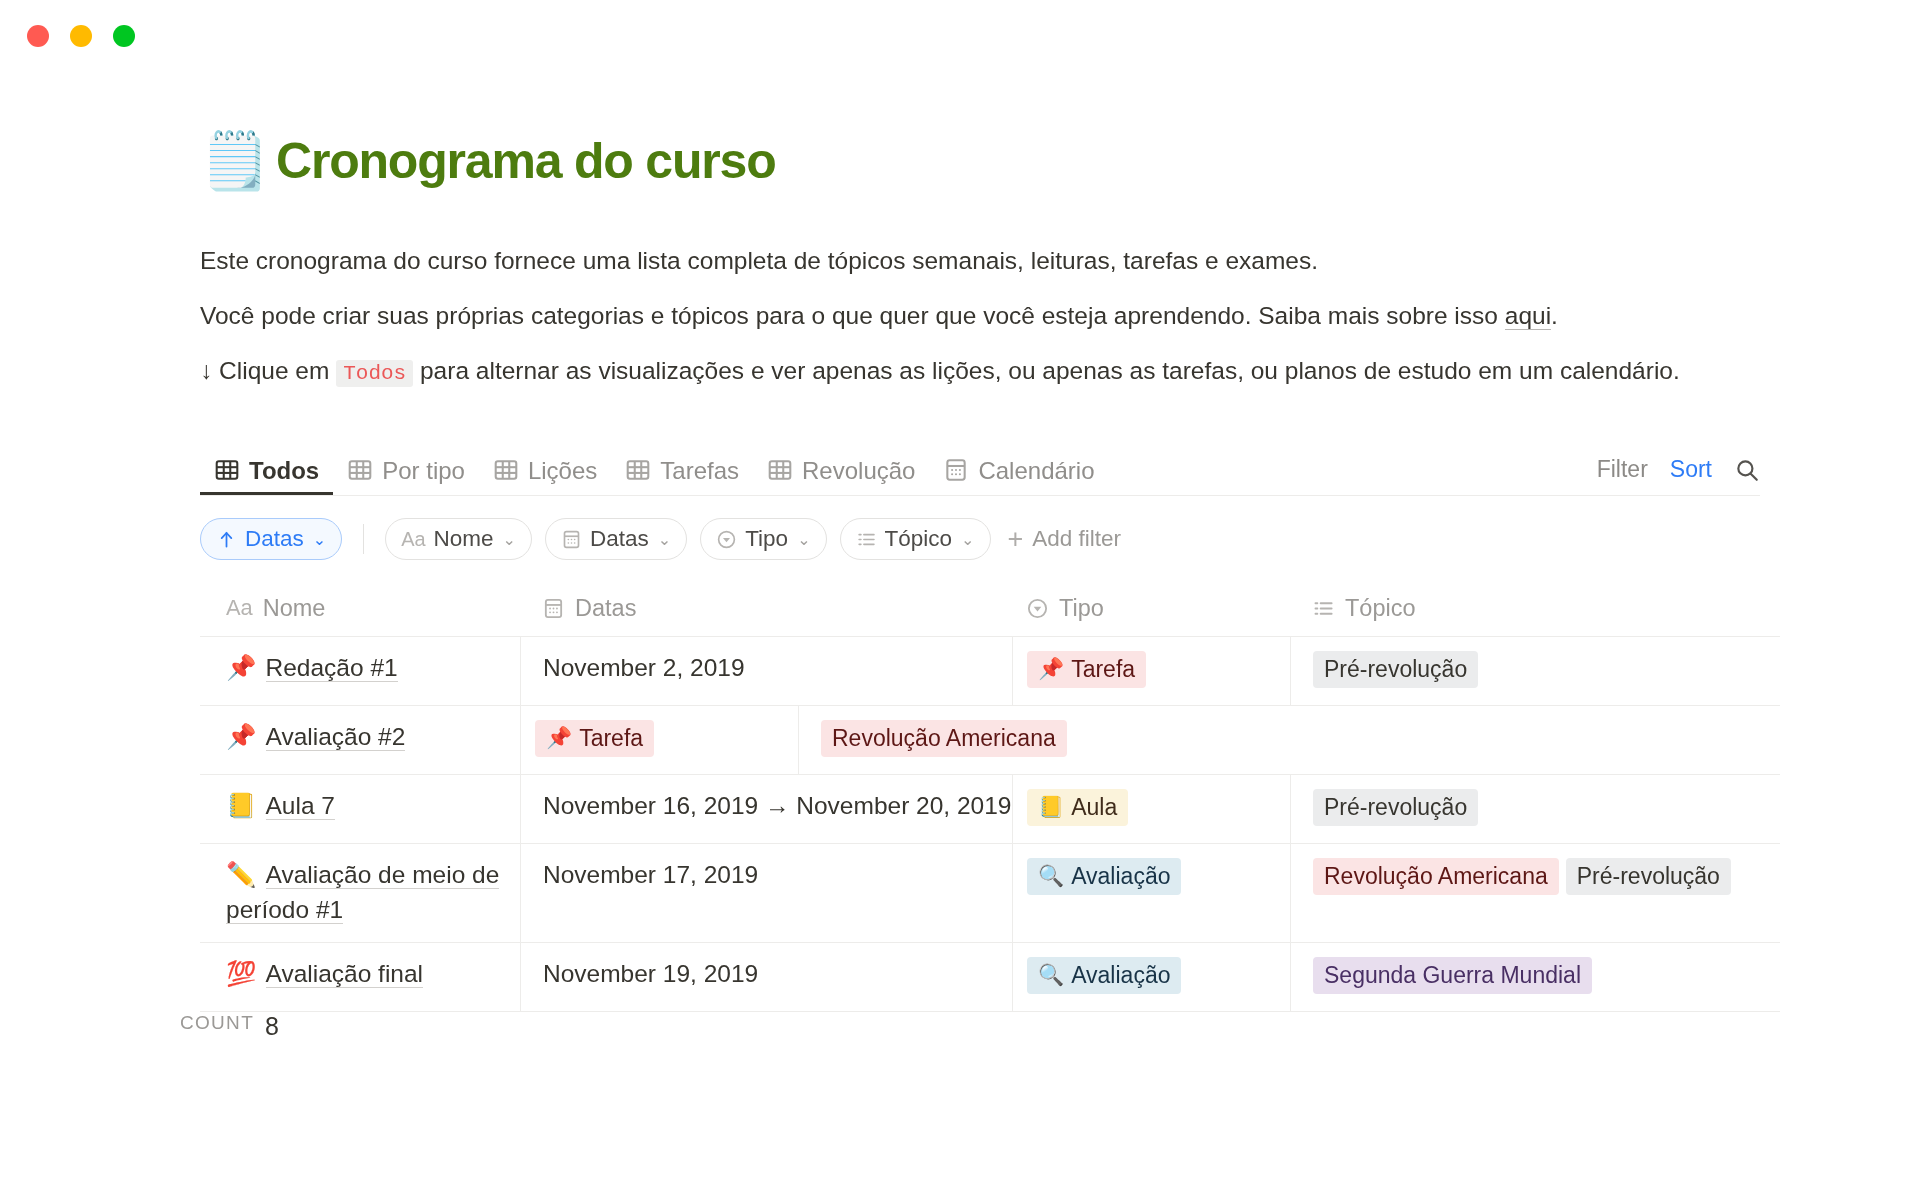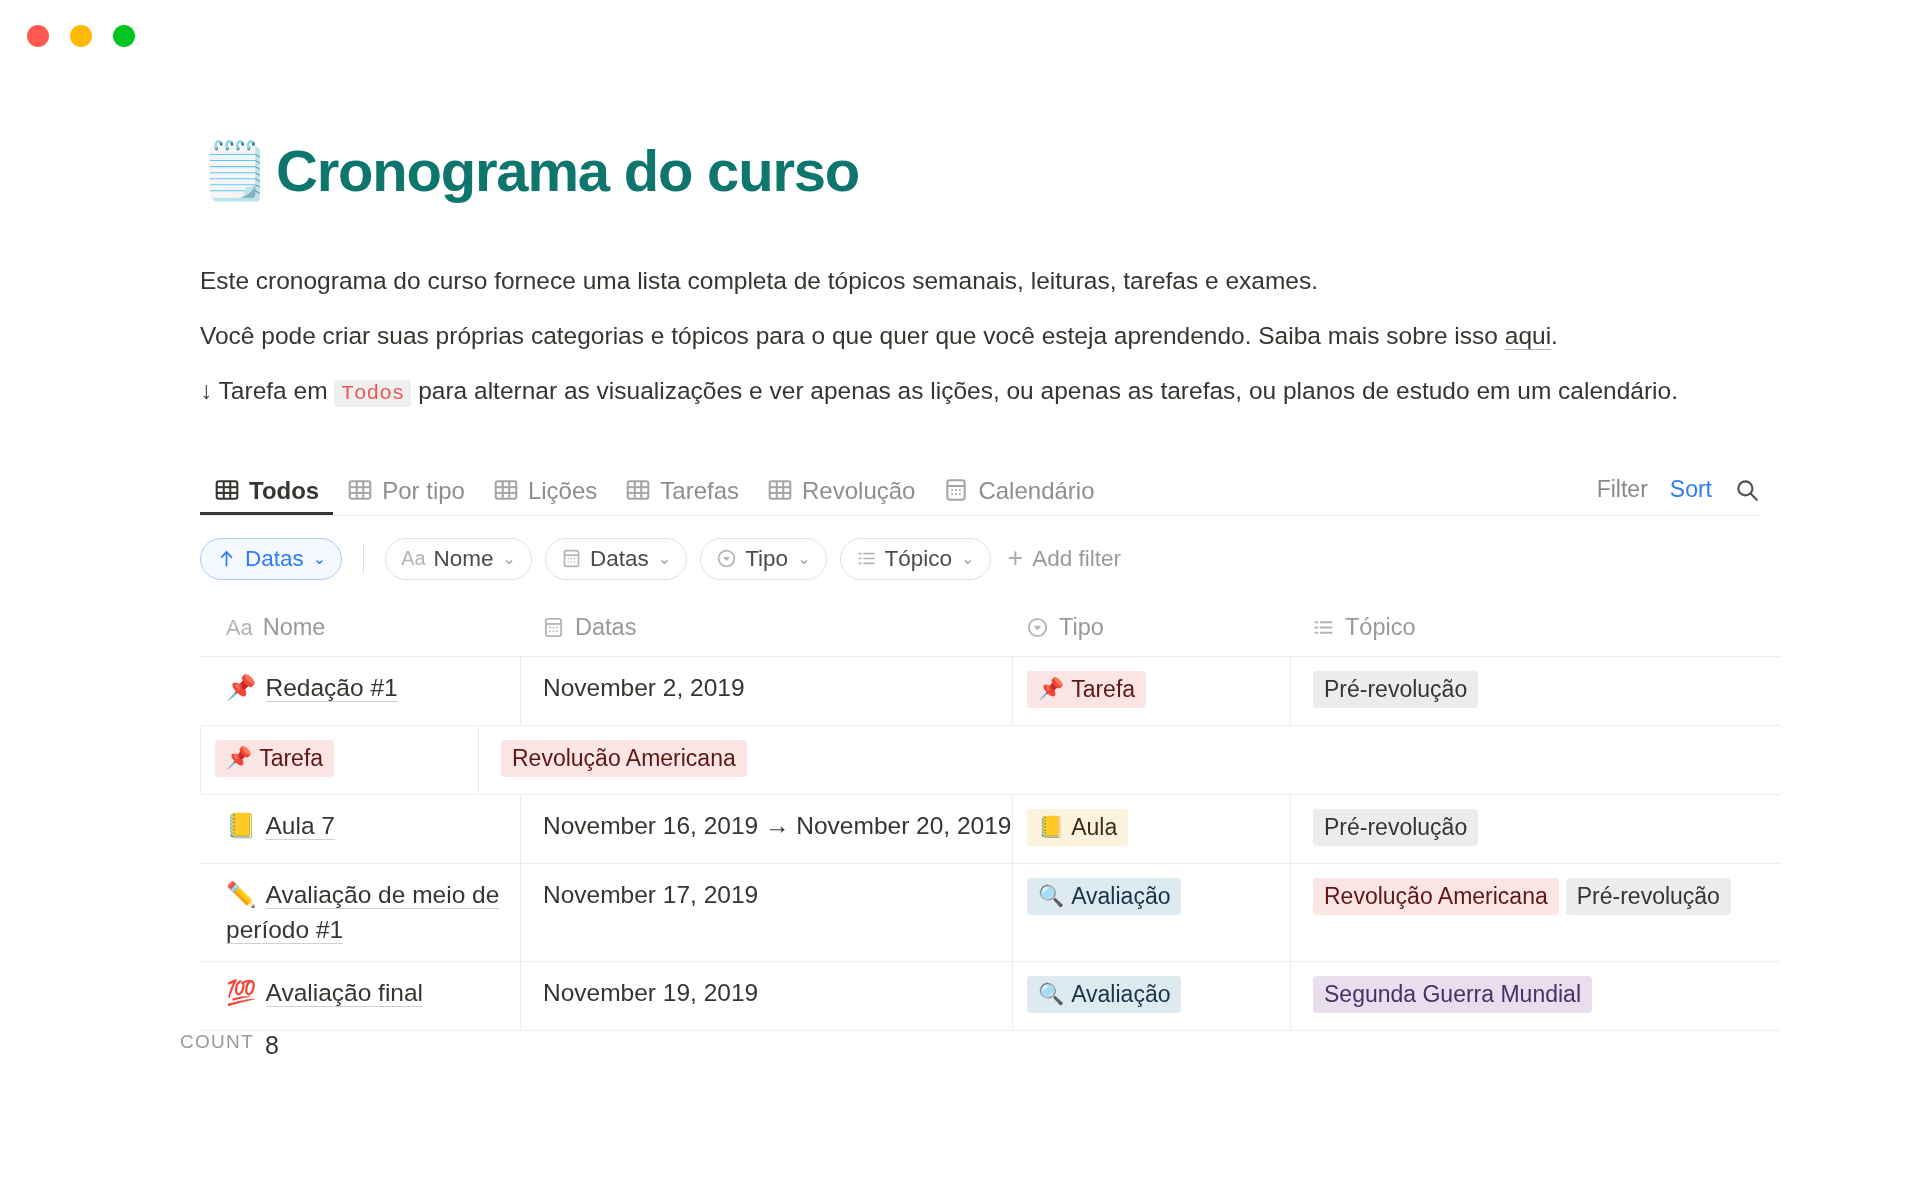--- a/index.html
+++ b/index.html
@@ -55,24 +55,24 @@
     margin-bottom: 18px;
   }
   .page-emoji {
     font-size: 56px;
     line-height: 1;
     font-family: "DejaVu Sans", sans-serif;
     width: 58px;
     display: inline-block;
   }
   .page-title {
-    font-size: 58px;
+    font-size: 50px;
     font-weight: bold;
     letter-spacing: -1.2px;
-    color: #0f766e;
+    color: #4d7c0f;
     line-height: 1.1;
   }
 
   
   .desc {
     font-size: 24.5px;
     line-height: 1.72;
     color: #37352F;
     max-width: 1540px;
   }
@@ -294,21 +294,21 @@
 <div class="page">
 
   <div class="page-title-row">
     <span class="page-emoji">🗒️</span>
     <h1 class="page-title">Cronograma do curso</h1>
   </div>
 
   <div class="desc">
     <p>Este cronograma do curso fornece uma lista completa de tópicos semanais, leituras, tarefas e exames.</p>
     <p><span>Você pode criar suas próprias categorias e tópicos para o que quer que você esteja aprendendo. Saiba mais sobre isso </span><span class="inline-link">aqui</span><span>.</span></p>
-    <p><span>↓ Tarefa em </span><span class="inline-code">Todos</span><span> para alternar as visualizações e ver apenas as lições, ou apenas as tarefas, ou planos de estudo em um calendário.</span></p>
+    <p><span>↓ Clique em </span><span class="inline-code">Todos</span><span> para alternar as visualizações e ver apenas as lições, ou apenas as tarefas, ou planos de estudo em um calendário.</span></p>
   </div>
 
   <div class="tabbar">
     <div class="tabs" id="tabs-host">
         <div class="tab active">
           <span style="display: inline-flex; align-items: center;">
             <svg width="26" height="26" viewBox="0 0 24 24" fill="none" stroke="#37352F" stroke-width="1.9">
               <rect x="2.5" y="4" width="19" height="16" rx="2"></rect>
               <line x1="2.5" y1="9.4" x2="21.5" y2="9.4"></line>
               <line x1="2.5" y1="14.7" x2="21.5" y2="14.7"></line>
@@ -519,20 +519,23 @@
           </div>
           <div class="cell col-topic">
             <div class="badges">
               <span class="badge" style="background: rgb(235, 236, 237); color: rgb(55, 53, 47);">
                 <span>Pré-revolução</span>
               </span>
             </div>
           </div>
         </div>
         <div class="t-row">
+          <div class="cell col-name">
+            <div class="row-title"><span class="t-emoji">📌</span><span class="t-txt">Avaliação #2</span></div>
+          </div>
           <div class="cell col-tipo">
             <div class="badges">
               <span class="badge" style="background: rgb(251, 228, 228); color: rgb(93, 23, 21);">
                 <span class="b-emoji">📌</span>
                 <span>Tarefa</span>
               </span>
             </div>
           </div>
           <div class="cell col-topic">
             <div class="badges">

